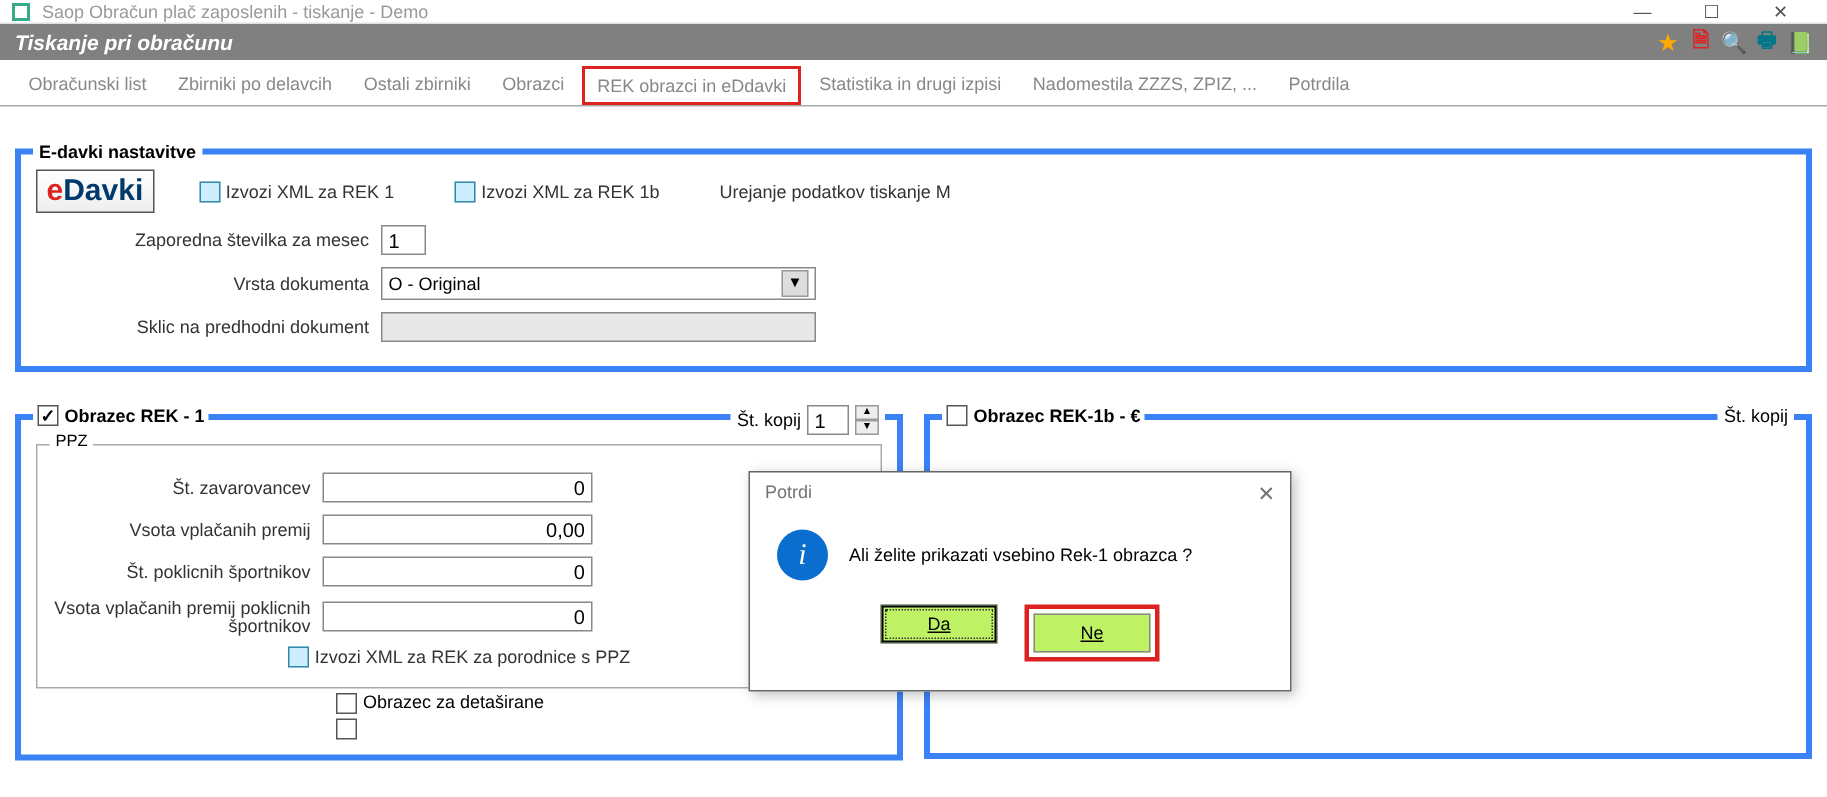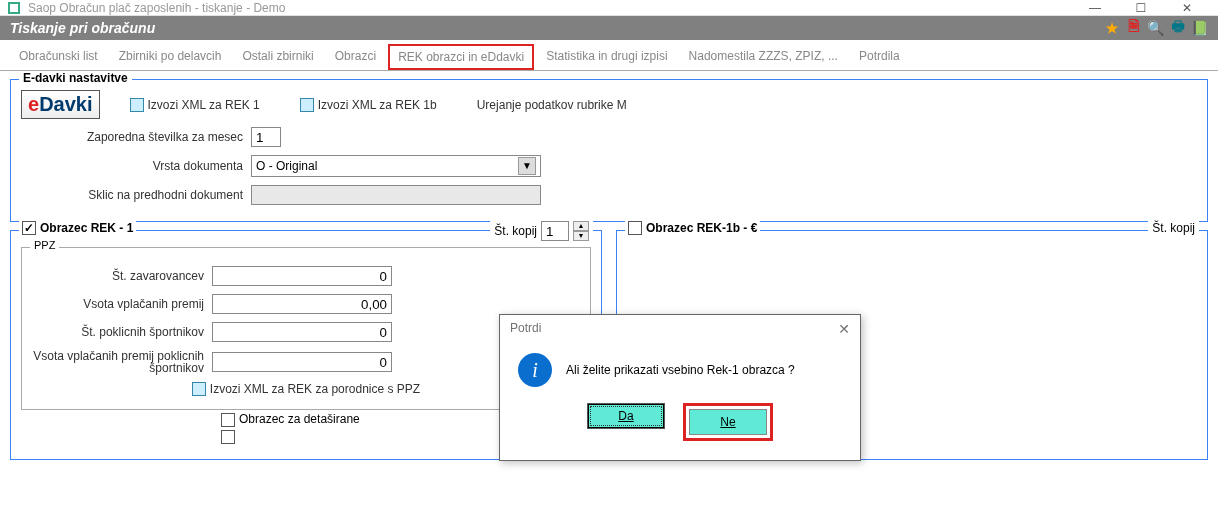--- a/index.html
+++ b/index.html
@@ -51,24 +51,25 @@
       color: #888;
       border: 1px solid transparent;
       border-bottom: none;
       cursor: pointer;
       margin-right: 2px;
       font-size: 12px;
     }
     .tab.active-red { border: 2px solid #d22; }
     .content { padding: 8px 10px; }
     .groupbox {
-      border: 1px solid #3b82f6;
+      border: 4px solid #3b82f6;
       position: relative;
       padding: 10px 10px 8px 10px;
       margin-bottom: 8px;
+      margin-top: 20px;
     }
     .groupbox-title {
       position: absolute;
       top: -9px;
       left: 8px;
       background: #fff;
       padding: 0 4px;
       font-weight: bold;
       font-size: 12px;
     }
@@ -110,21 +111,21 @@
       height: 147px;
       background: #fff;
       border: 1px solid #666;
       box-shadow: 2px 2px 8px rgba(0,0,0,0.25);
     }
     .dialog-title { display: flex; justify-content: space-between; padding: 6px 10px; color: #737373; }
     .dialog-close { cursor: pointer; font-size: 14px; }
     .dialog-body { display: flex; padding: 10px 18px 6px 18px; gap: 14px; align-items: center; }
     .info-icon { width: 34px; height: 34px; border-radius: 50%; background: #0a6ecf; color: #fff; display: flex; align-items: center; justify-content: center; font-size: 20px; font-family: serif; font-style: italic; }
     .dialog-buttons { display: flex; justify-content: center; gap: 18px; padding: 10px; }
-    .dlg-btn { width: 78px; height: 26px; background: #5eead4; border: 1px solid #888; display: flex; align-items: center; justify-content: center; cursor: pointer; }
+    .dlg-btn { width: 78px; height: 26px; background: #bef264; border: 1px solid #888; display: flex; align-items: center; justify-content: center; cursor: pointer; }
     .dlg-btn.def { outline: 1px dotted #333; outline-offset: -4px; border: 1px solid #555; box-shadow: inset 0 0 0 1px #000;}
     .red-wrap { display: inline-block; border: 3px solid #d22; padding: 3px; }
   </style>
 </head>
 <body>
 
 <div class="titlebar">
   <div class="titlebar-icon"></div>
   <div class="titlebar-title">Saop Obračun plač zaposlenih - tiskanje - Demo</div>
   <div class="win-controls">
@@ -163,21 +164,21 @@
     <div style="display:flex;align-items:center;margin-bottom:6px;">
       <span class="edavki-logo"><span class="e">e</span>Davki</span>
       <span class="exp-xml">
         <span class="exp-xml-icon"></span>
         <span>Izvozi XML za REK 1</span>
       </span>
       <span class="exp-xml">
         <span class="exp-xml-icon"></span>
         <span>Izvozi XML za REK 1b</span>
       </span>
-      <span style="color:#333;">Urejanje podatkov rubrike M</span>
+      <span style="color:#333;">Urejanje podatkov tiskanje M</span>
     </div>
 
     <div class="form-row">
       <div class="form-label">Zaporedna številka za mesec</div>
       <input class="text-input" style="width: 30px;" value="1">
     </div>
     <div class="form-row">
       <div class="form-label">Vrsta dokumenta</div>
       <div class="select-input">
         <span>O - Original</span>

